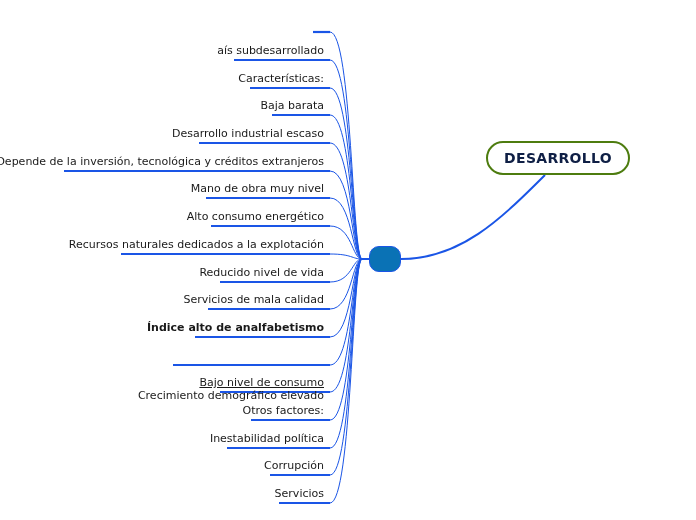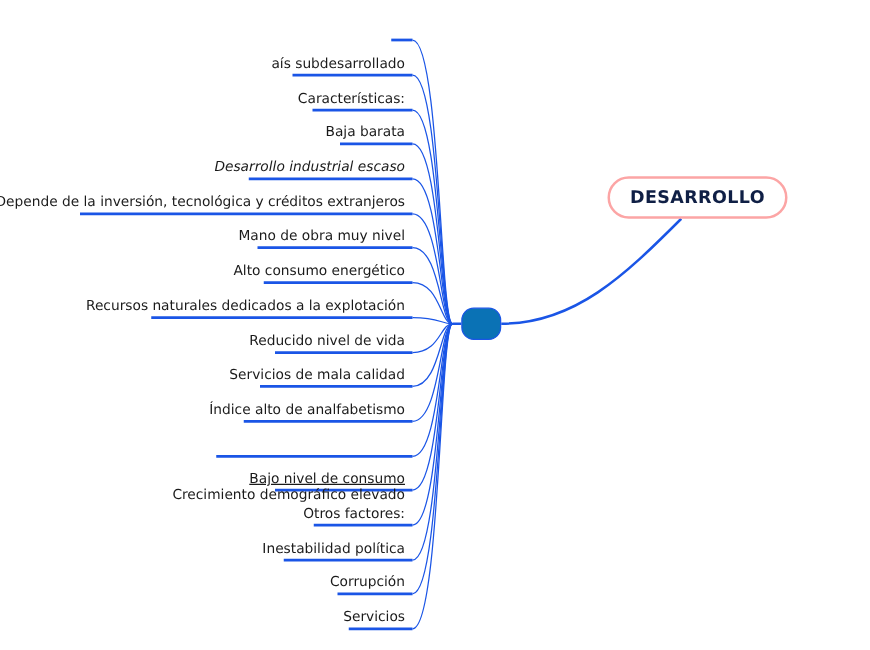--- a/index.html
+++ b/index.html
@@ -5,21 +5,21 @@
   html, body { margin:0; padding:0; background:#ffffff; }
   body { width:696px; height:520px; position:relative; overflow:hidden;
          font-family:"DejaVu Sans", sans-serif; }
   #canvas { position:absolute; left:0; top:0; width:696px; height:520px; }
   .topic-label {
     position:absolute; font-size:11px; color:#1a1a1a; text-align:right;
     white-space:nowrap; line-height:11px;
   }
   .root-node {
     position:absolute; left:486px; top:141px; width:144px; height:34px;
-    border:2px solid #fca5a5; border-radius:17px; background:#ffffff;
+    border:2px solid #4d7c0f; border-radius:17px; background:#ffffff;
     box-sizing:border-box; display:flex; align-items:center; justify-content:center;
   }
   .root-label { font-weight:bold; font-size:14px; color:#0f1f45; letter-spacing:0.3px; }
   .main-node {
     position:absolute; left:369px; top:246px; width:32px; height:26px;
     background:#0a72b5; border:1.5px solid #1a55e6; border-radius:10px; box-sizing:border-box;
   }
 </style>
 </head>
 <body>
@@ -64,28 +64,28 @@
       <path d="M330 475 C 352 475, 352 259, 362 259" stroke="#1a55e6" stroke-width="1" fill="none"></path>
       <line x1="279" y1="503" x2="330" y2="503" stroke="#1a55e6" stroke-width="2.2"></line>
       <path d="M330 503 C 352 503, 352 259, 362 259" stroke="#1a55e6" stroke-width="1" fill="none"></path>
     </svg>
 
   <div id="labels">
       <div class="topic-label" style="right: 372px; top: 17px;"><span></span></div>
       <div class="topic-label" style="right: 372px; top: 45px;"><span>aís subdesarrollado</span></div>
       <div class="topic-label" style="right: 372px; top: 73px;"><span>Características:</span></div>
       <div class="topic-label" style="right: 372px; top: 100px;"><span>Baja barata</span></div>
-      <div class="topic-label" style="right: 372px; top: 128px; font-style: italic;"><span>Desarrollo industrial escaso</span></div>
+      <div class="topic-label" style="right: 372px; top: 128px;"><span>Desarrollo industrial escaso</span></div>
       <div class="topic-label" style="right: 372px; top: 156px;"><span>Depende de la inversión, tecnológica y créditos extranjeros</span></div>
       <div class="topic-label" style="right: 372px; top: 183px;"><span>Mano de obra muy nivel</span></div>
       <div class="topic-label" style="right: 372px; top: 211px;"><span>Alto consumo energético</span></div>
       <div class="topic-label" style="right: 372px; top: 239px; margin-left: 28px;"><span>Recursos naturales dedicados a la explotación</span></div>
       <div class="topic-label" style="right: 372px; top: 267px;"><span>Reducido nivel de vida</span></div>
       <div class="topic-label" style="right: 372px; top: 294px;"><span>Servicios de mala calidad</span></div>
-      <div class="topic-label" style="right: 372px; top: 322px;"><span>Índice alto de analfabetismo</span></div>
+      <div class="topic-label" style="right: 372px; top: 322px; font-weight: bold;"><span>Índice alto de analfabetismo</span></div>
       <div class="topic-label" style="right: 372px; top: 350px; margin-top: 40px;"><span>Crecimiento demográfico elevado</span></div>
       <div class="topic-label" style="right: 372px; top: 377px; text-decoration: underline;"><span>Bajo nivel de consumo</span></div>
       <div class="topic-label" style="right: 372px; top: 405px;"><span>Otros factores:</span></div>
       <div class="topic-label" style="right: 372px; top: 433px;"><span>Inestabilidad política</span></div>
       <div class="topic-label" style="right: 372px; top: 460px;"><span>Corrupción</span></div>
       <div class="topic-label" style="right: 372px; top: 488px;"><span>Servicios</span></div>
     </div>
 
   <div class="main-node">
     <span></span>

